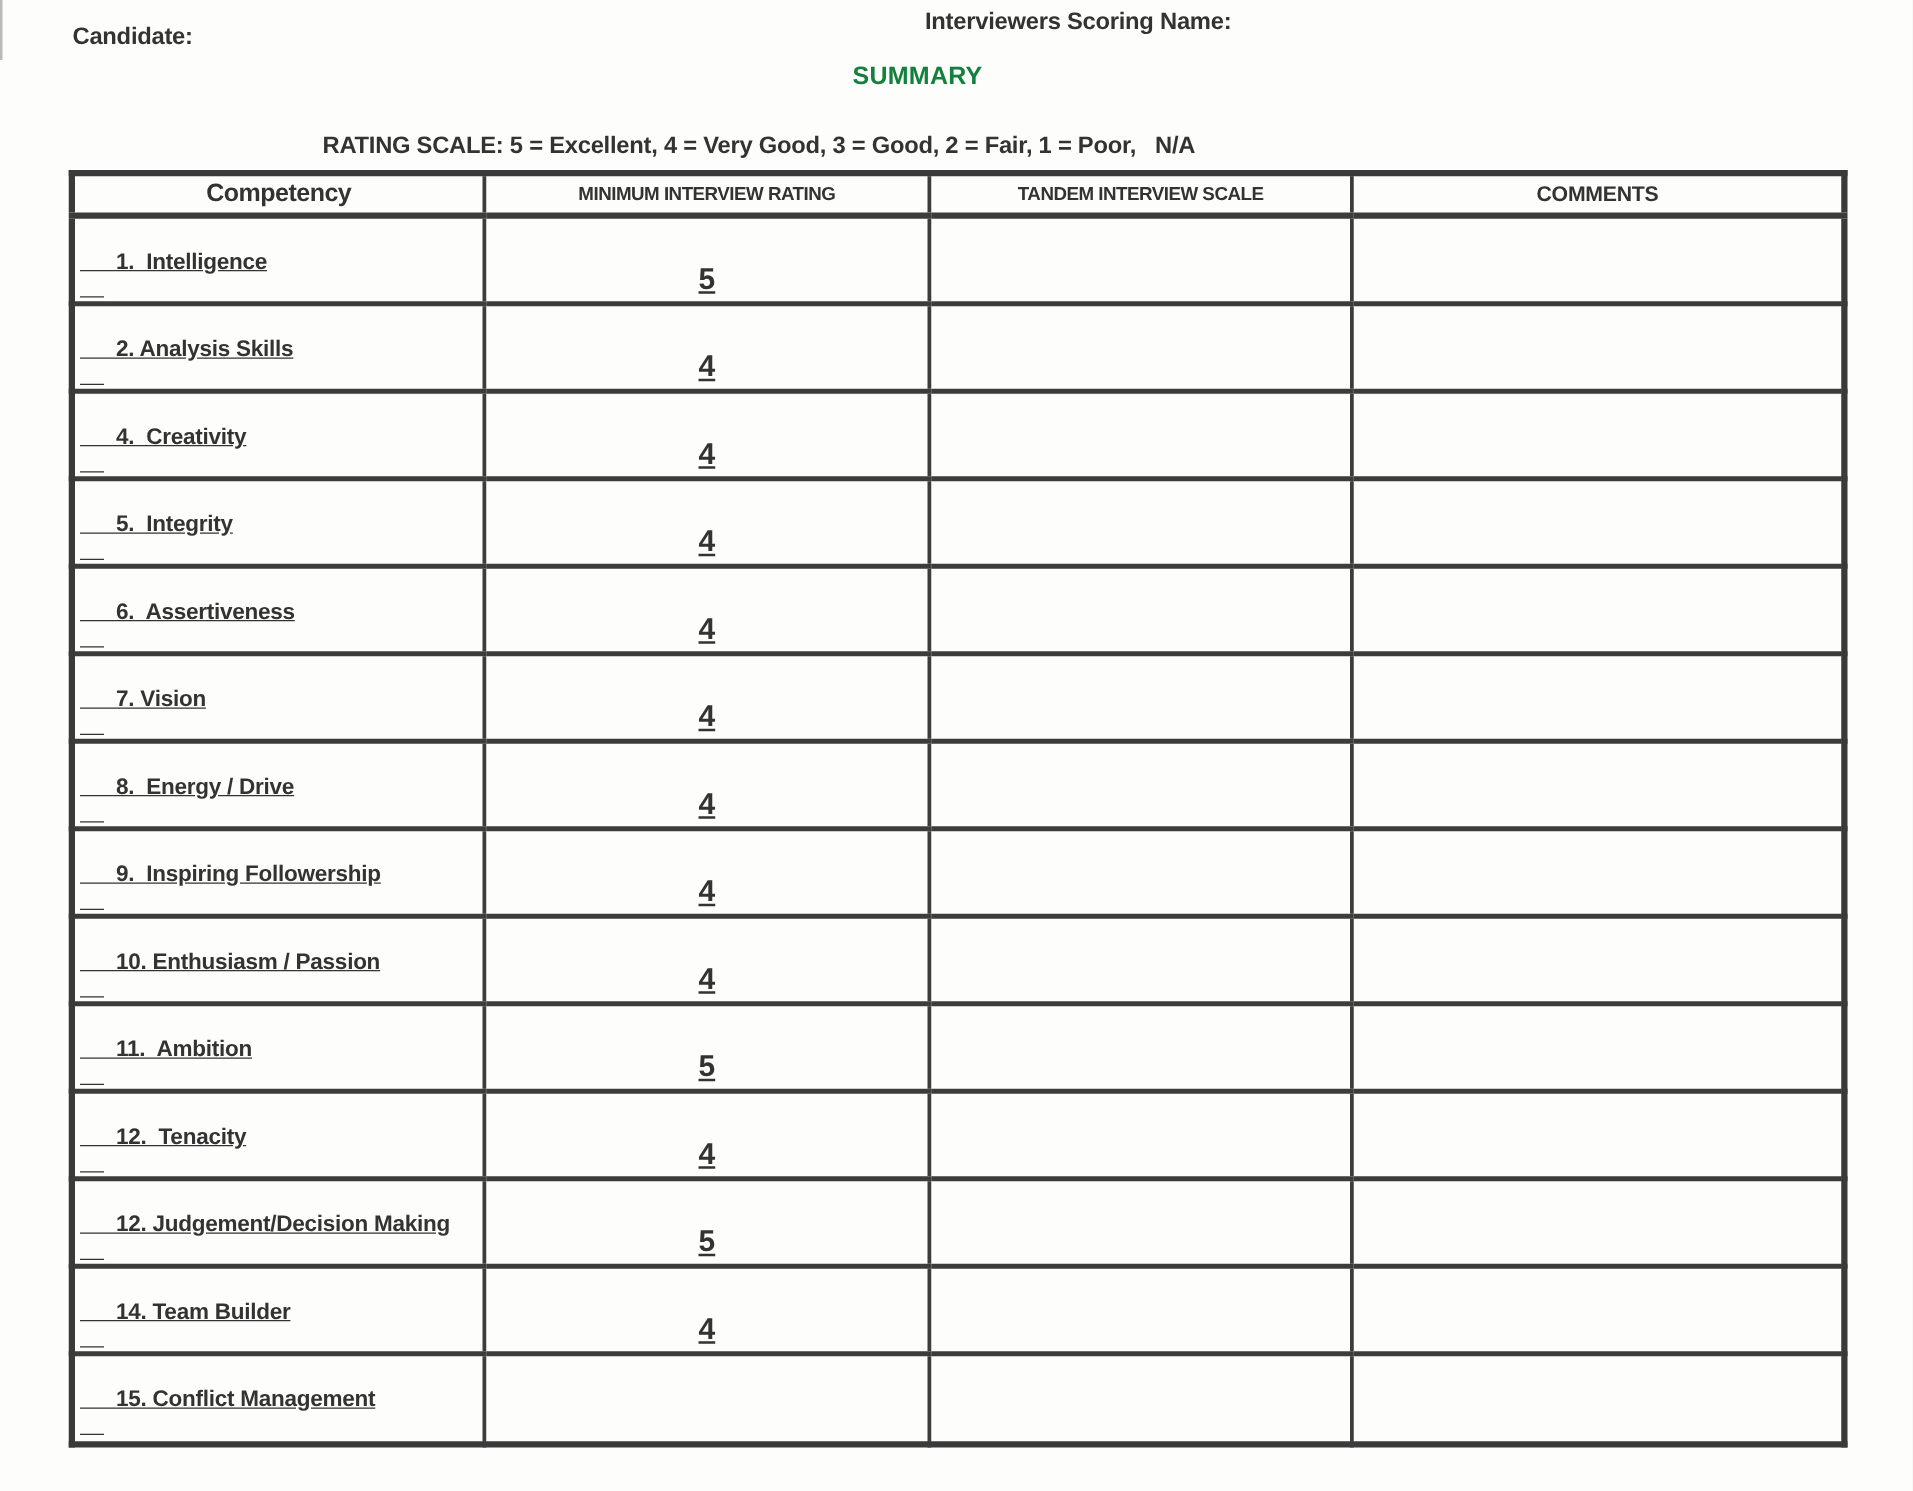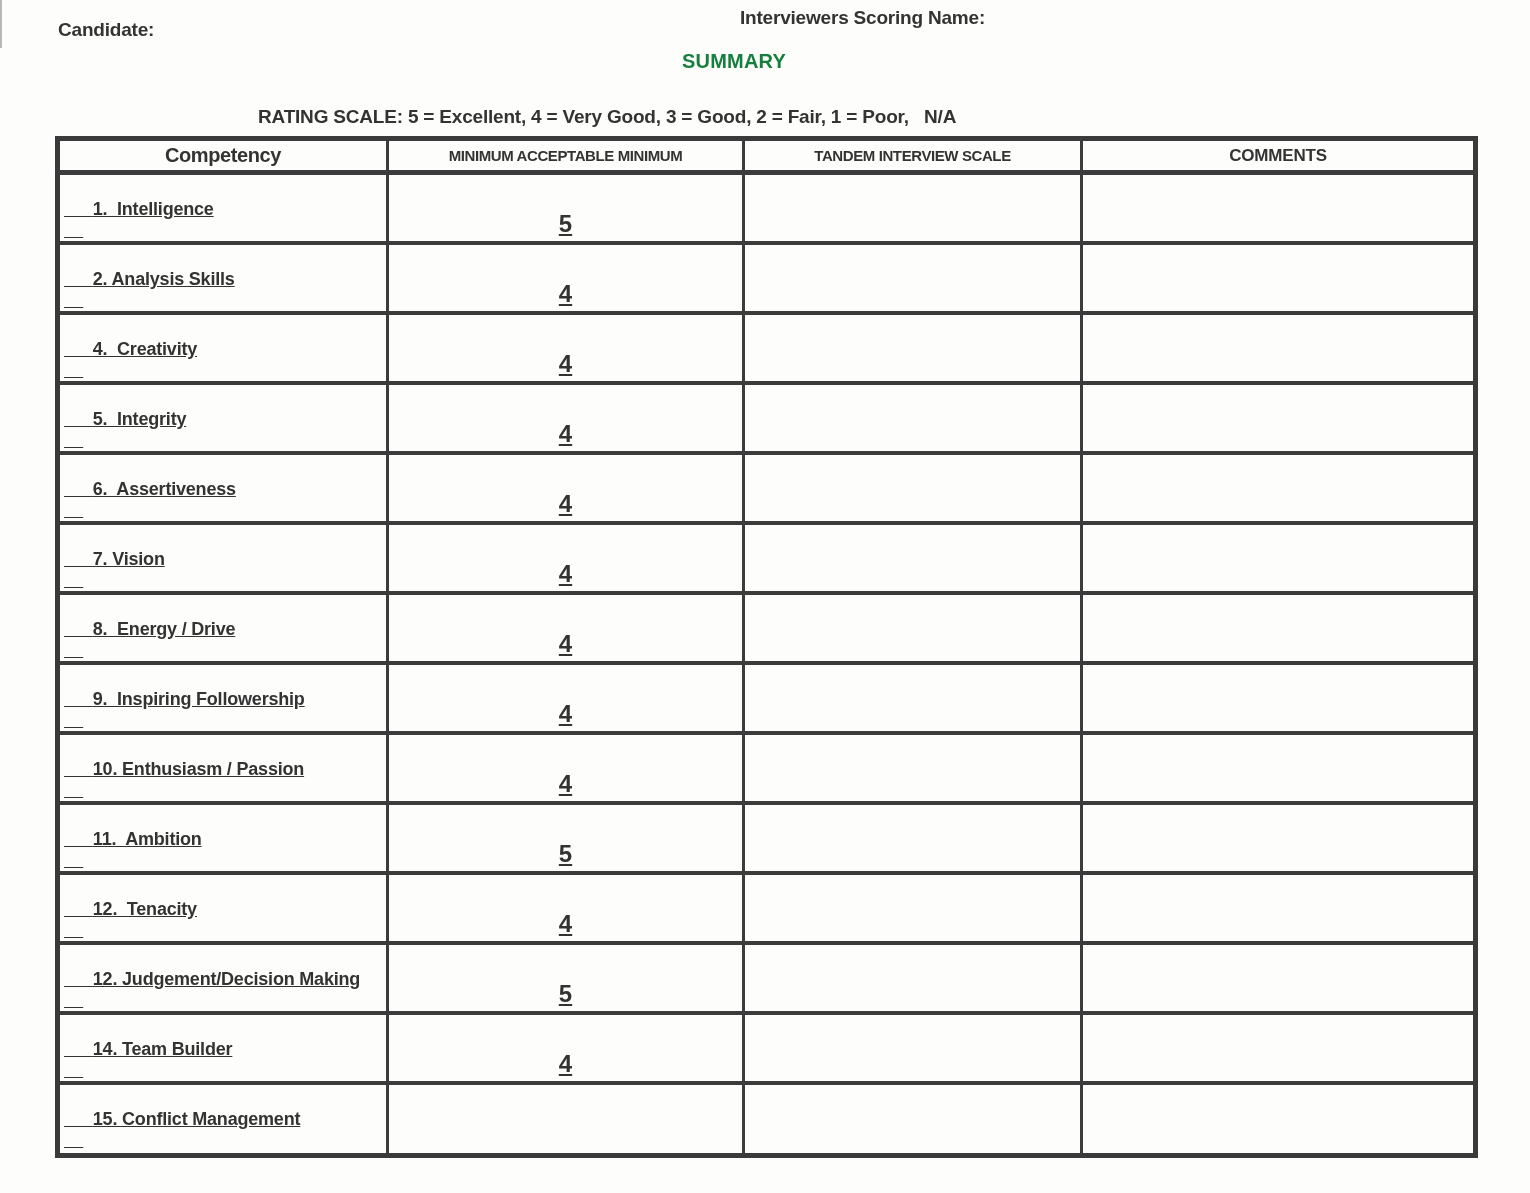--- a/index.html
+++ b/index.html
@@ -125,21 +125,21 @@
   <table class="summary-table">
     <colgroup>
       <col style="width:330px">
       <col style="width:356px">
       <col style="width:338px">
       <col style="width:394px">
     </colgroup>
     <thead>
       <tr>
         <th class="th-competency">Competency</th>
-        <th class="th-min">MINIMUM ACCEPTABLE MINIMUM</th>
+        <th class="th-min">MINIMUM INTERVIEW RATING</th>
         <th class="th-tandem">TANDEM INTERVIEW SCALE</th>
         <th class="th-comments">COMMENTS</th>
       </tr>
     </thead>
     <tbody>
   <tr>
     <td class="cell-competency">
       <span>1.  Intelligence</span>
     </td>
     <td class="cell-rating">

